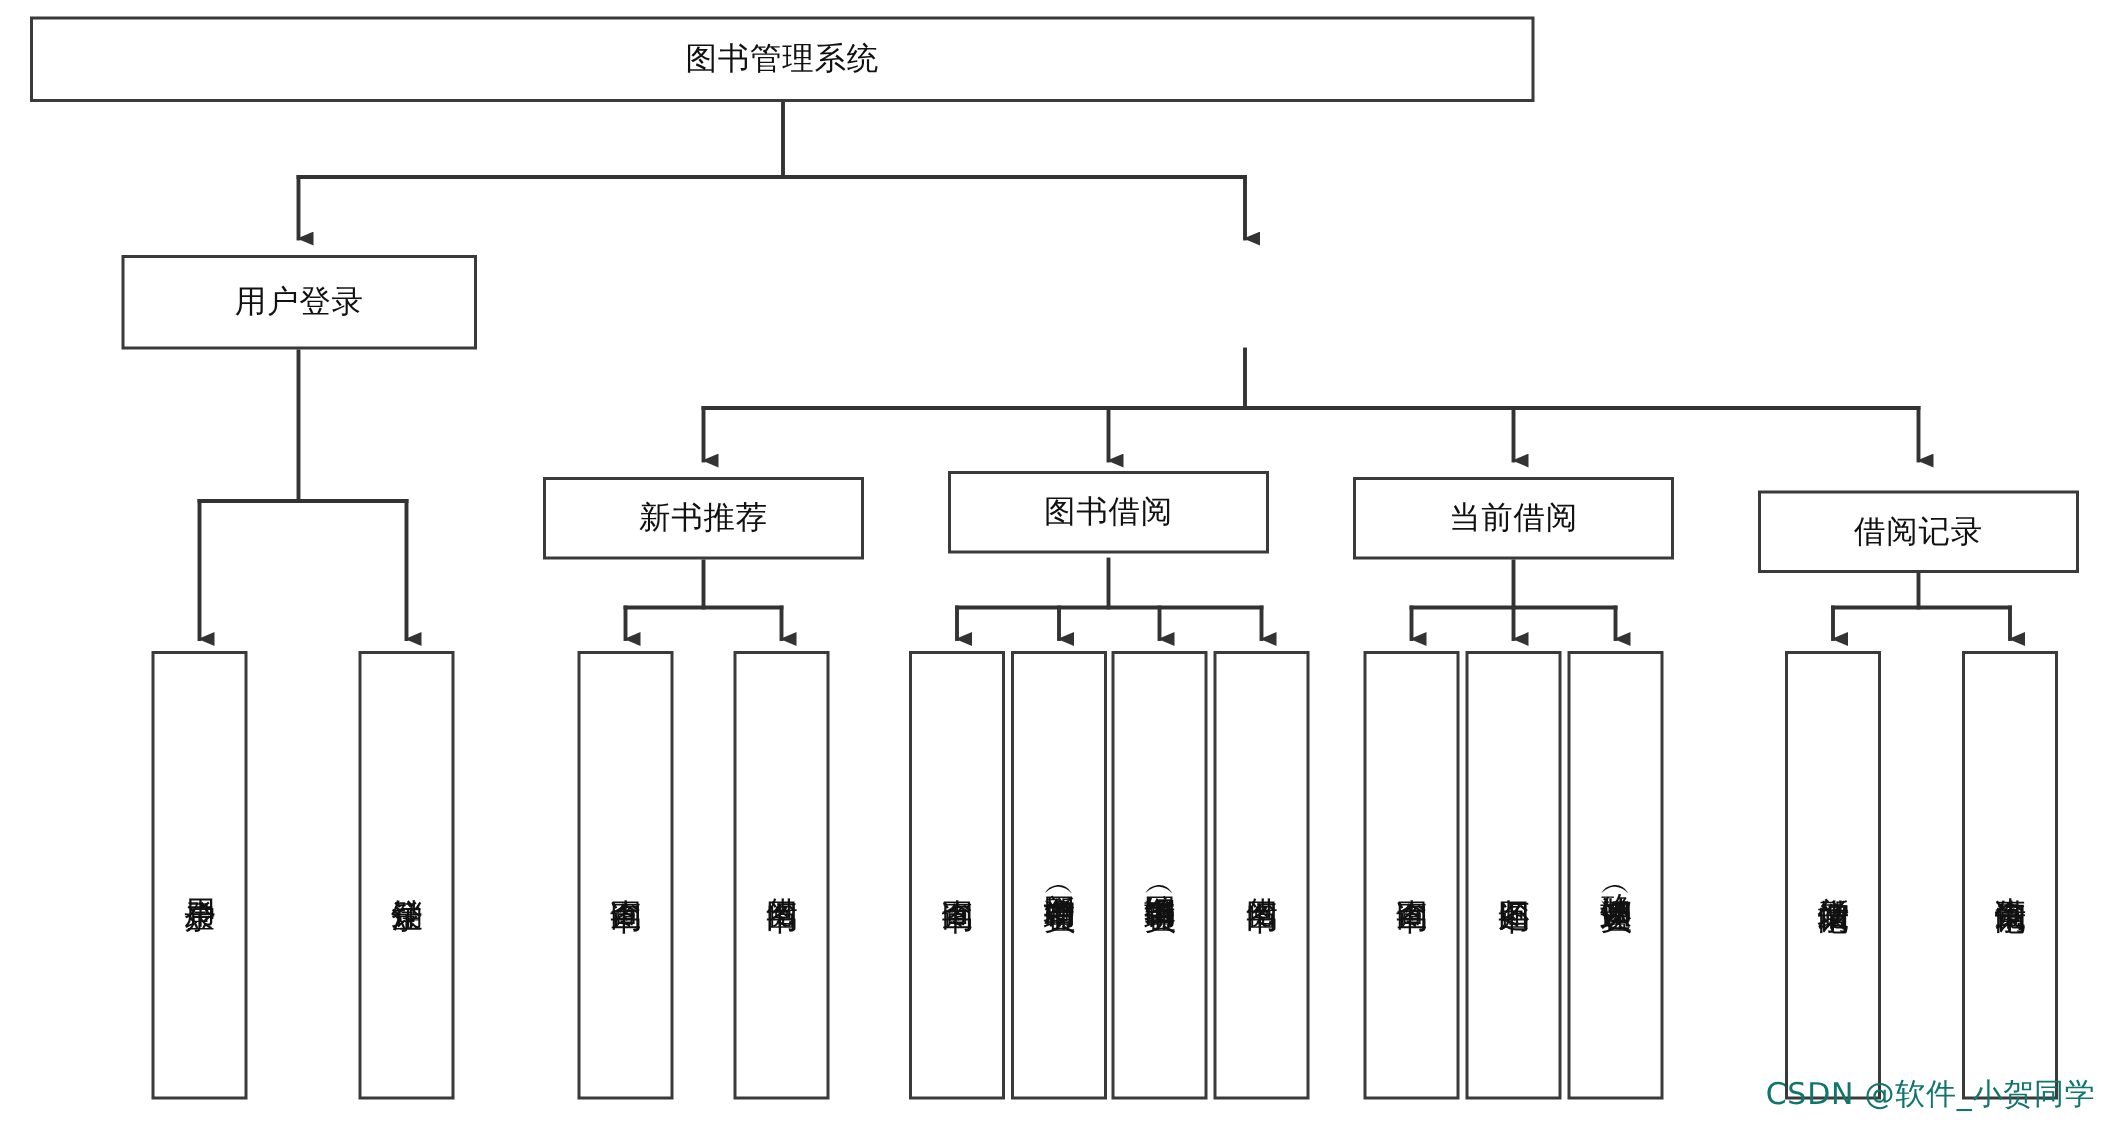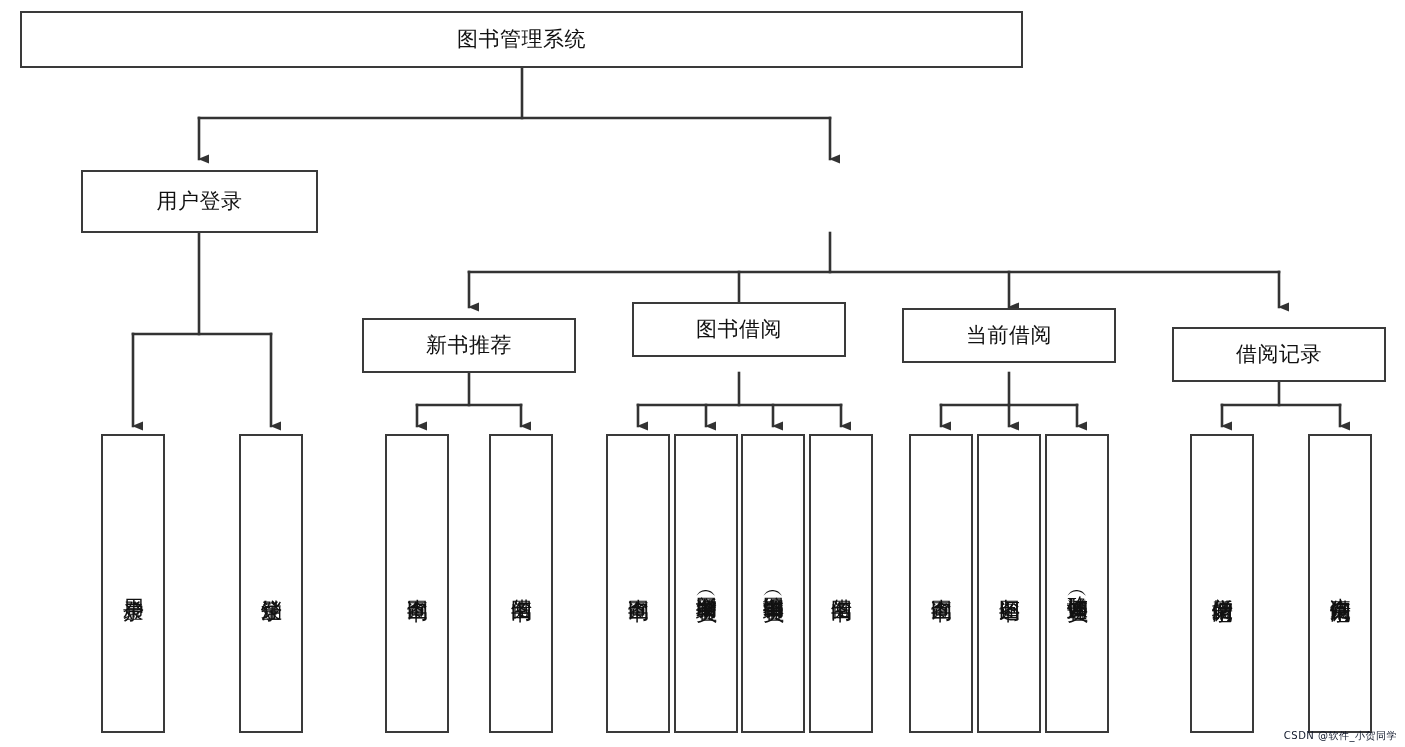--- a/index.html
+++ b/index.html
@@ -48,22 +48,22 @@
     font-size:21px;
     line-height:1.18;
     letter-spacing:1px;
     white-space:normal;
     max-height:272px;
   }
   #watermark{
     position:absolute;
     right:8px;
     bottom:4px;
-    font-size:10px;
-    color:#0f172a;
+    font-size:20px;
+    color:#0f766e;
     letter-spacing:0.5px;
     white-space:nowrap;
   }
 </style>
 </head>
 <body>
 
 <div id="canvas">
 
   <svg id="wires" viewBox="0 0 1405 747">
@@ -120,24 +120,24 @@
     <span class="lbl">图书管理系统</span>
   </div>
 
   <div class="node" style="left:81px;top:170px;width:237px;height:63px;">
     <span class="lbl">用户登录</span>
   </div>
 
   <div class="node" style="left:362px;top:318px;width:214px;height:55px;">
     <span class="lbl">新书推荐</span>
   </div>
-  <div class="node" style="left:632px;top:302px;width:214px;height:55px;">
+  <div class="node" style="left:632px;top:314px;width:214px;height:55px;">
     <span class="lbl">图书借阅</span>
   </div>
-  <div class="node" style="left:902px;top:308px;width:214px;height:55px;font-family:Liberation Serif, serif;">
+  <div class="node" style="left:902px;top:318px;width:214px;height:55px;font-family:Liberation Serif, serif;">
     <span class="lbl">当前借阅</span>
   </div>
   <div class="node" style="left:1172px;top:327px;width:214px;height:55px;">
     <span class="lbl">借阅记录</span>
   </div>
 
   <div class="node vert" style="left:101px;top:434px;width:64px;height:299px;">
     <span class="lbl">用户登录</span>
   </div>
   <div class="node vert" style="left:239px;top:434px;width:64px;height:299px;">

